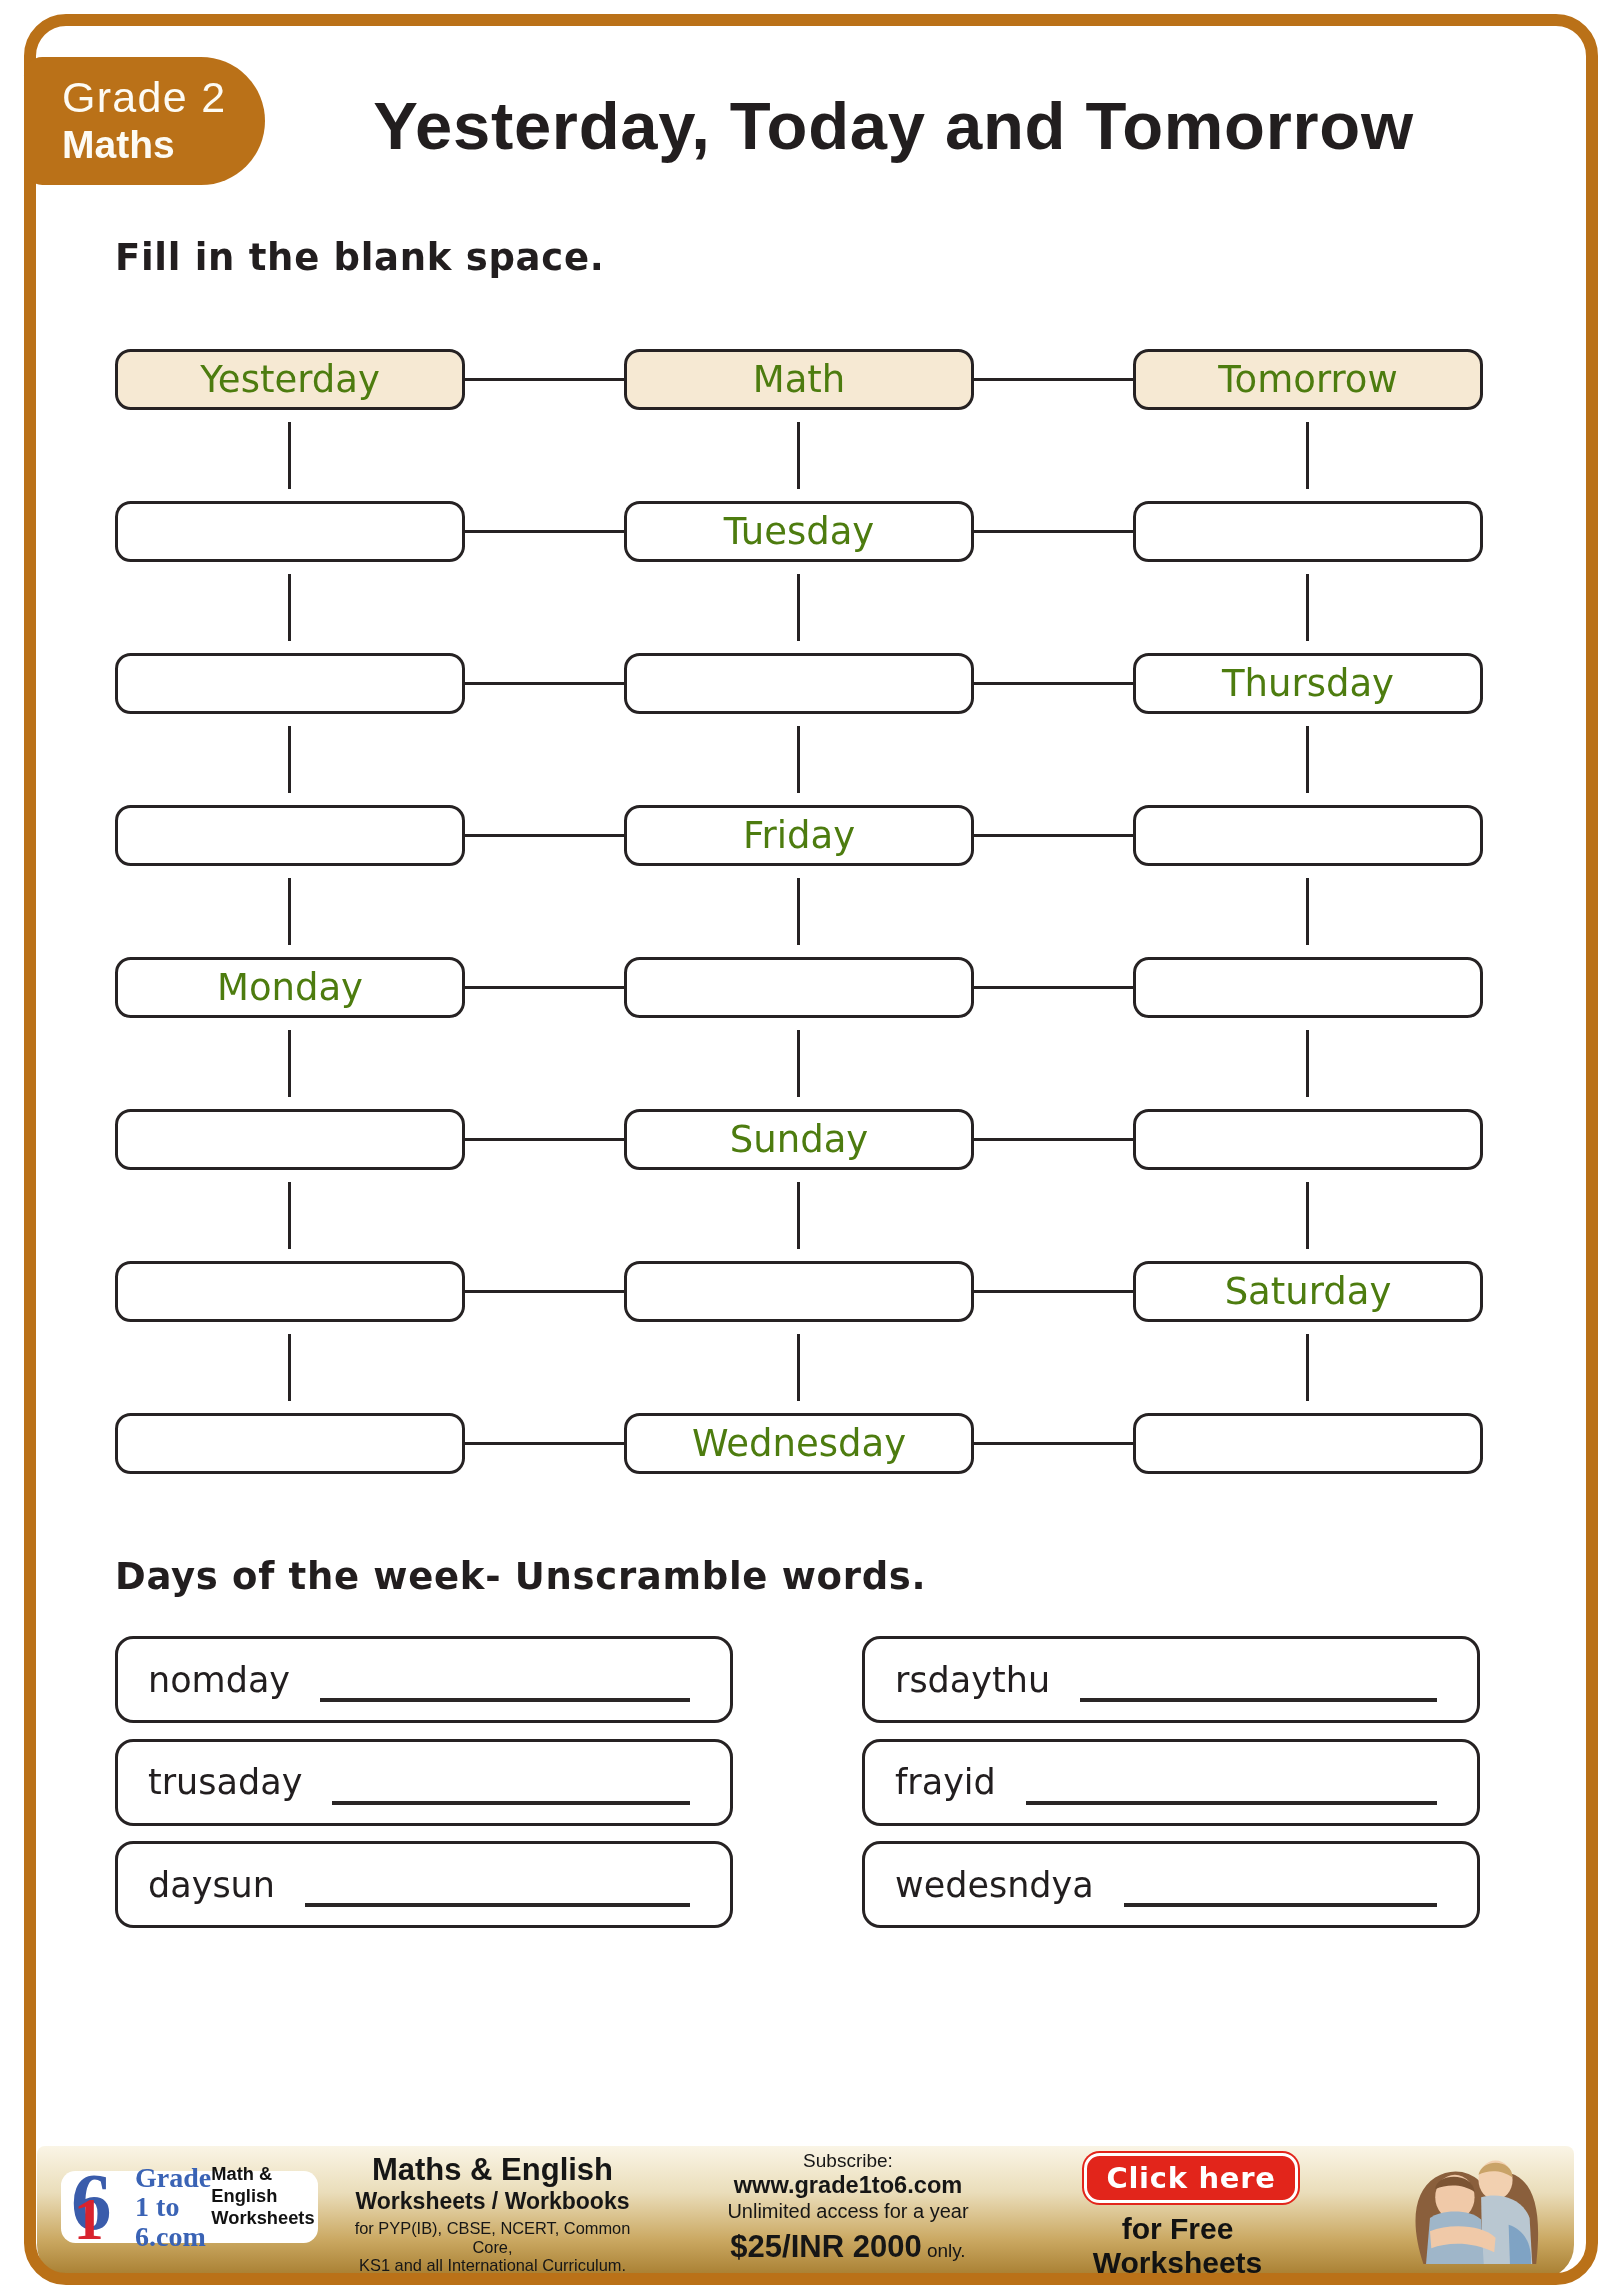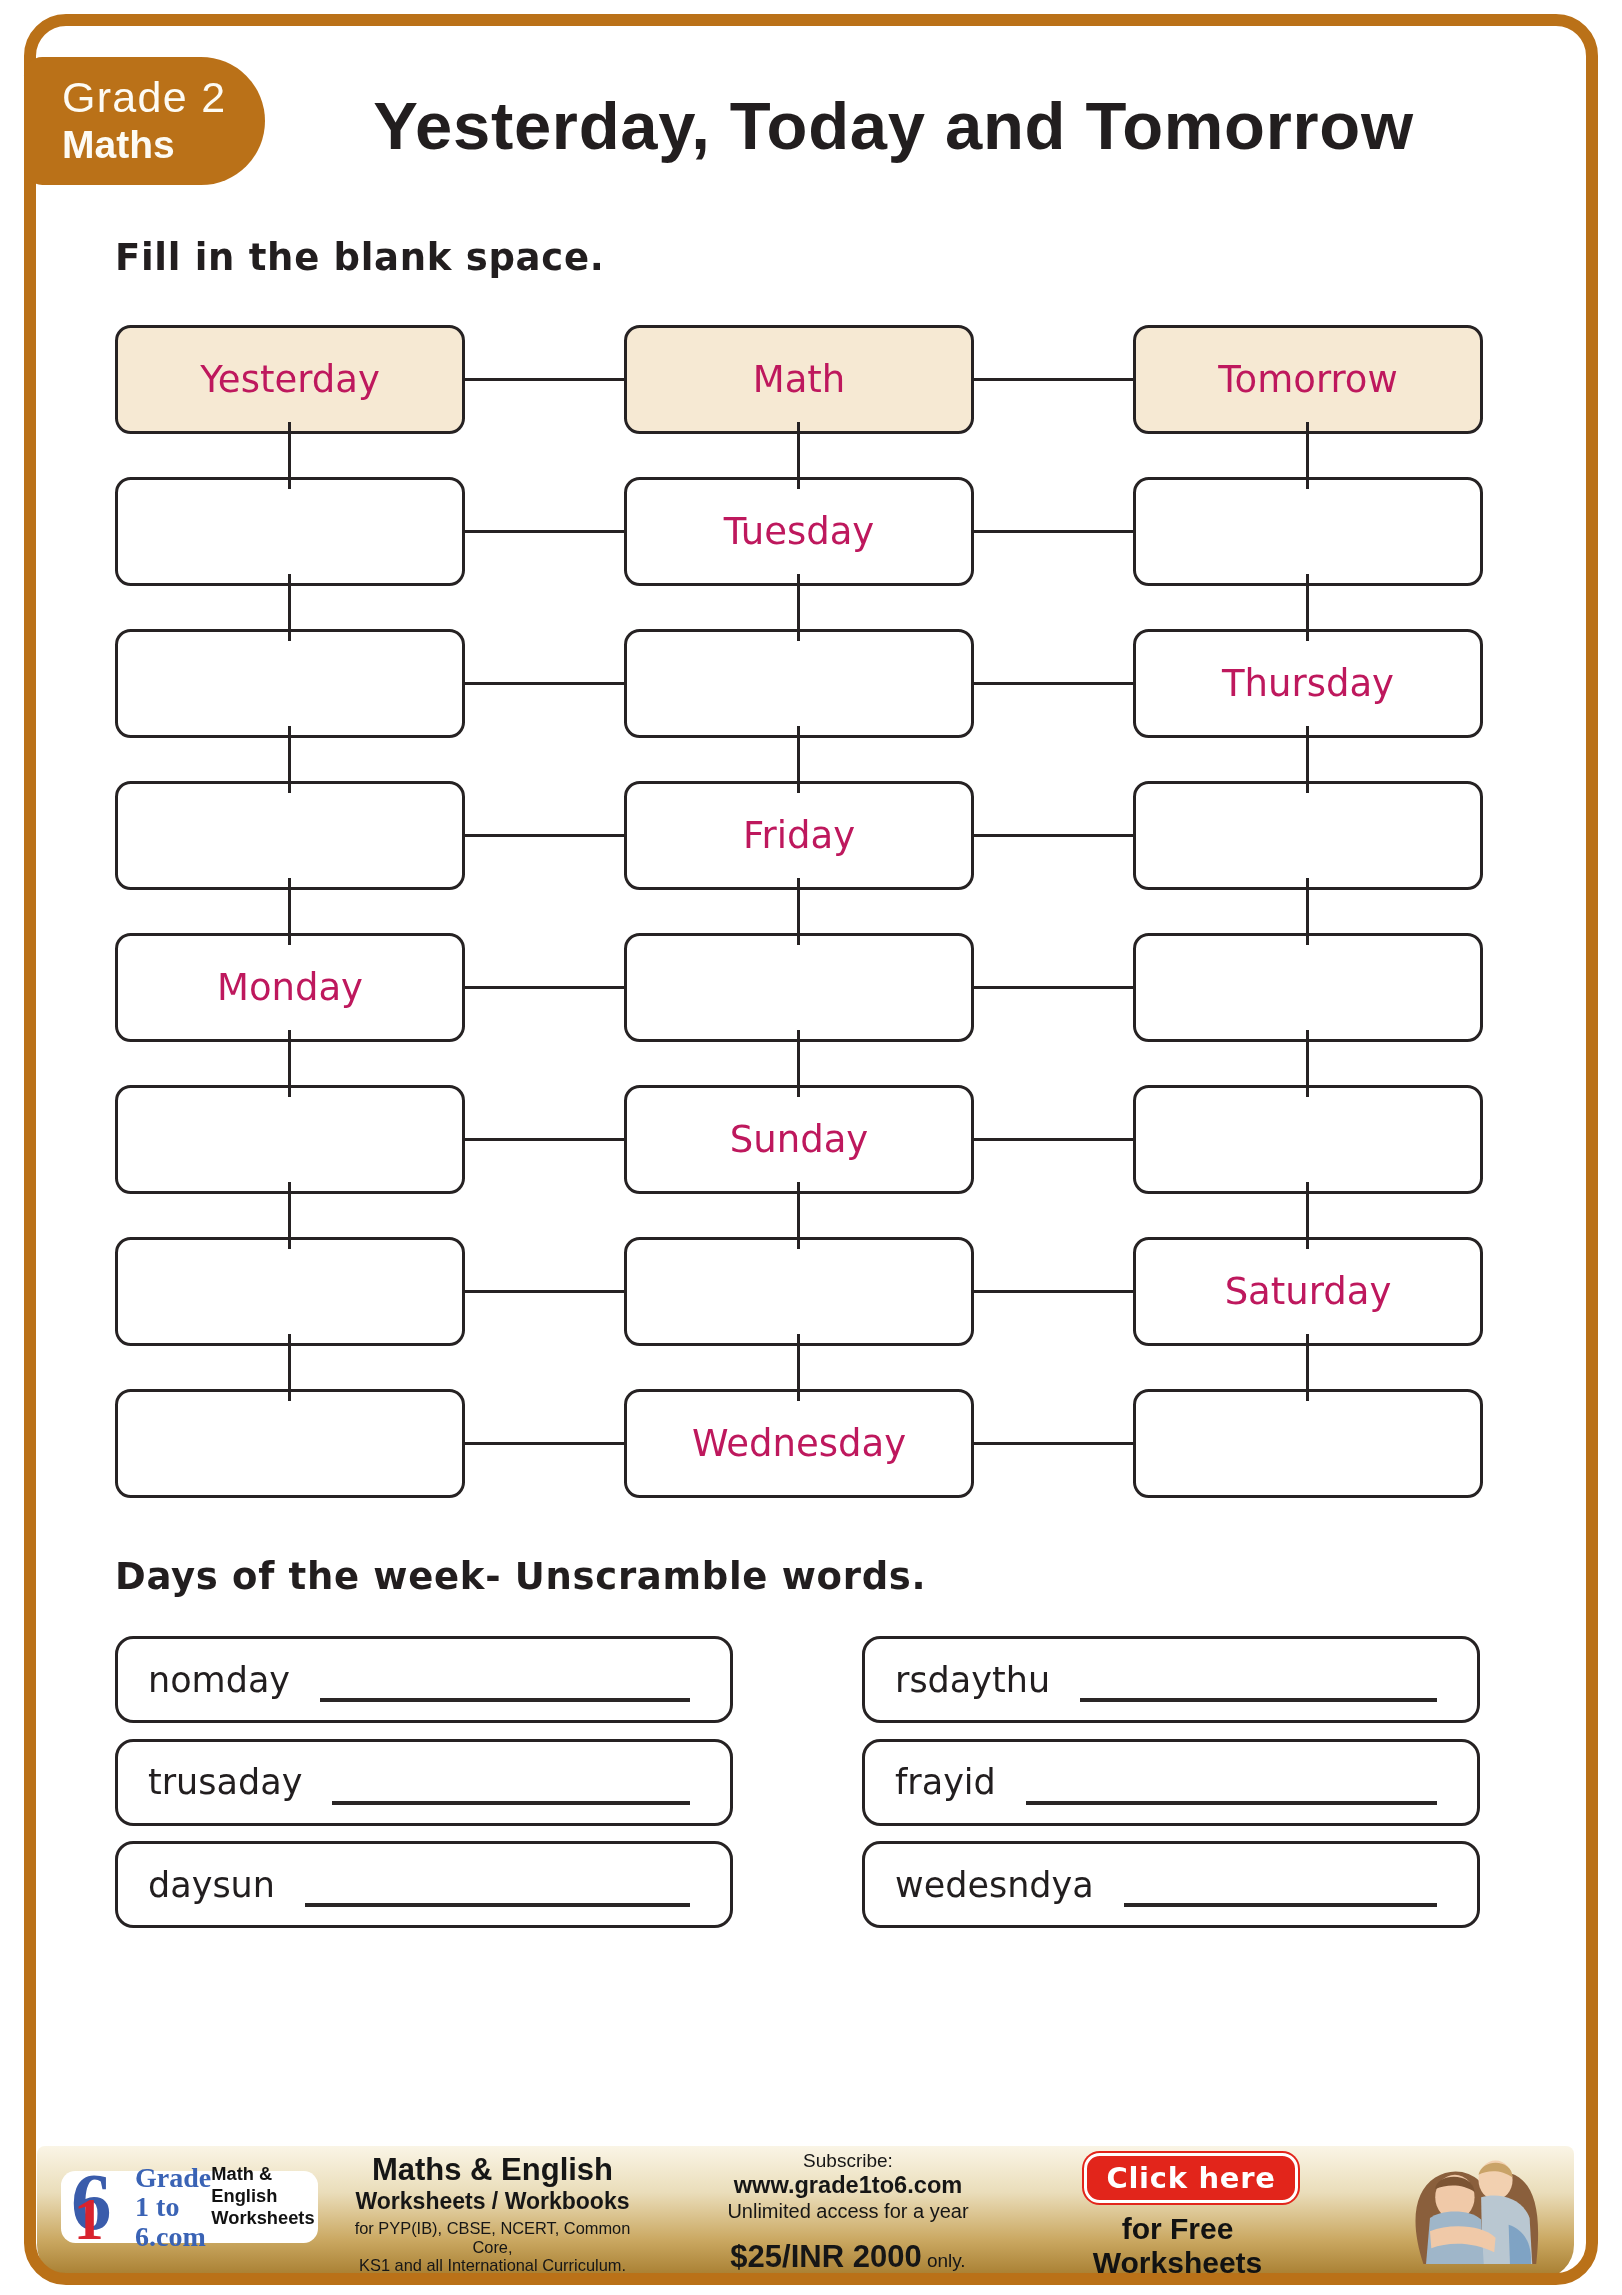--- a/index.html
+++ b/index.html
@@ -30,24 +30,24 @@
   .sec-h{
     position:absolute;left:115px;font-weight:bold;font-size:37px;color:#221E1F;
     letter-spacing:0.7px;white-space:nowrap;
   }
   #fill-heading{top:236px;}
   #unscramble-heading{top:1555px;}
   
   #week-grid{position:absolute;left:115px;top:337px;width:1368px;}
   .grid-row{display:flex;align-items:center;height:85px;}
   .cell{
-    width:350px;height:109px;box-sizing:border-box;flex:0 0 350px;
+    width:350px;height:61px;box-sizing:border-box;flex:0 0 350px;
     border:3.3px solid #262223;border-radius:15.7px;background:#ffffff;
     display:flex;align-items:center;justify-content:center;
-    font-size:37px;color:#be185d;
+    font-size:37px;color:#4d7c0f;
   }
   .cell.hdr{background:#F6E9D3;}
   .hconn{flex:1;height:3.3px;background:#262223;}
   .grid-gap{position:relative;height:67px;}
   .vconn{position:absolute;top:0;bottom:0;width:3.3px;background:#262223;}
   
   .un-col{position:absolute;width:618px;}
   #unscramble-left{left:115px;top:1636px;}
   #unscramble-right{left:862px;top:1636px;}
   .unbox{
@@ -82,21 +82,21 @@
   .logo-tag{font-size:18.3px;font-weight:bold;color:#121212;line-height:1.2;}
   .promo{position:absolute;left:313px;top:6.5px;width:285px;text-align:center;line-height:1.12;}
   .promo .l1{font-size:31px;font-weight:bold;}
   .promo .l2{font-size:23px;font-weight:bold;margin-top:1.3px;}
   .promo .l3{font-size:16.4px;margin-top:5.2px;}
   .promo .l4{font-size:16.4px;}
   .subscribe{position:absolute;left:641px;top:3.9px;width:340px;text-align:center;line-height:1.15;}
   .subscribe .s1{font-size:19px;}
   .subscribe .s2{font-size:23.6px;font-weight:bold;}
   .subscribe .s3{font-size:20px;margin-top:1.3px;}
-  .subscribe .s4{margin-top:16px;}
+  .subscribe .s4{margin-top:6px;}
   .subscribe .price{font-size:31px;font-weight:bold;}
   .subscribe .only{font-size:19px;}
   .cta{position:absolute;left:1016px;top:0;width:249px;text-align:center;}
   .cta-btn{
     display:inline-block;margin-top:6.5px;background:#E2251B;color:#fff;
     border:3.9px solid #fff;border-radius:15.7px;padding:5.2px 19.6px;
     font-size:29px;font-weight:bold;box-shadow:0 0 0 2px #E2251B;cursor:pointer;
     font-family:"DejaVu Sans",sans-serif;letter-spacing:0.7px;margin-left:27px;
   }
   .cta-text{font-size:30px;font-weight:bold;margin-top:9.2px;color:#121212;}

